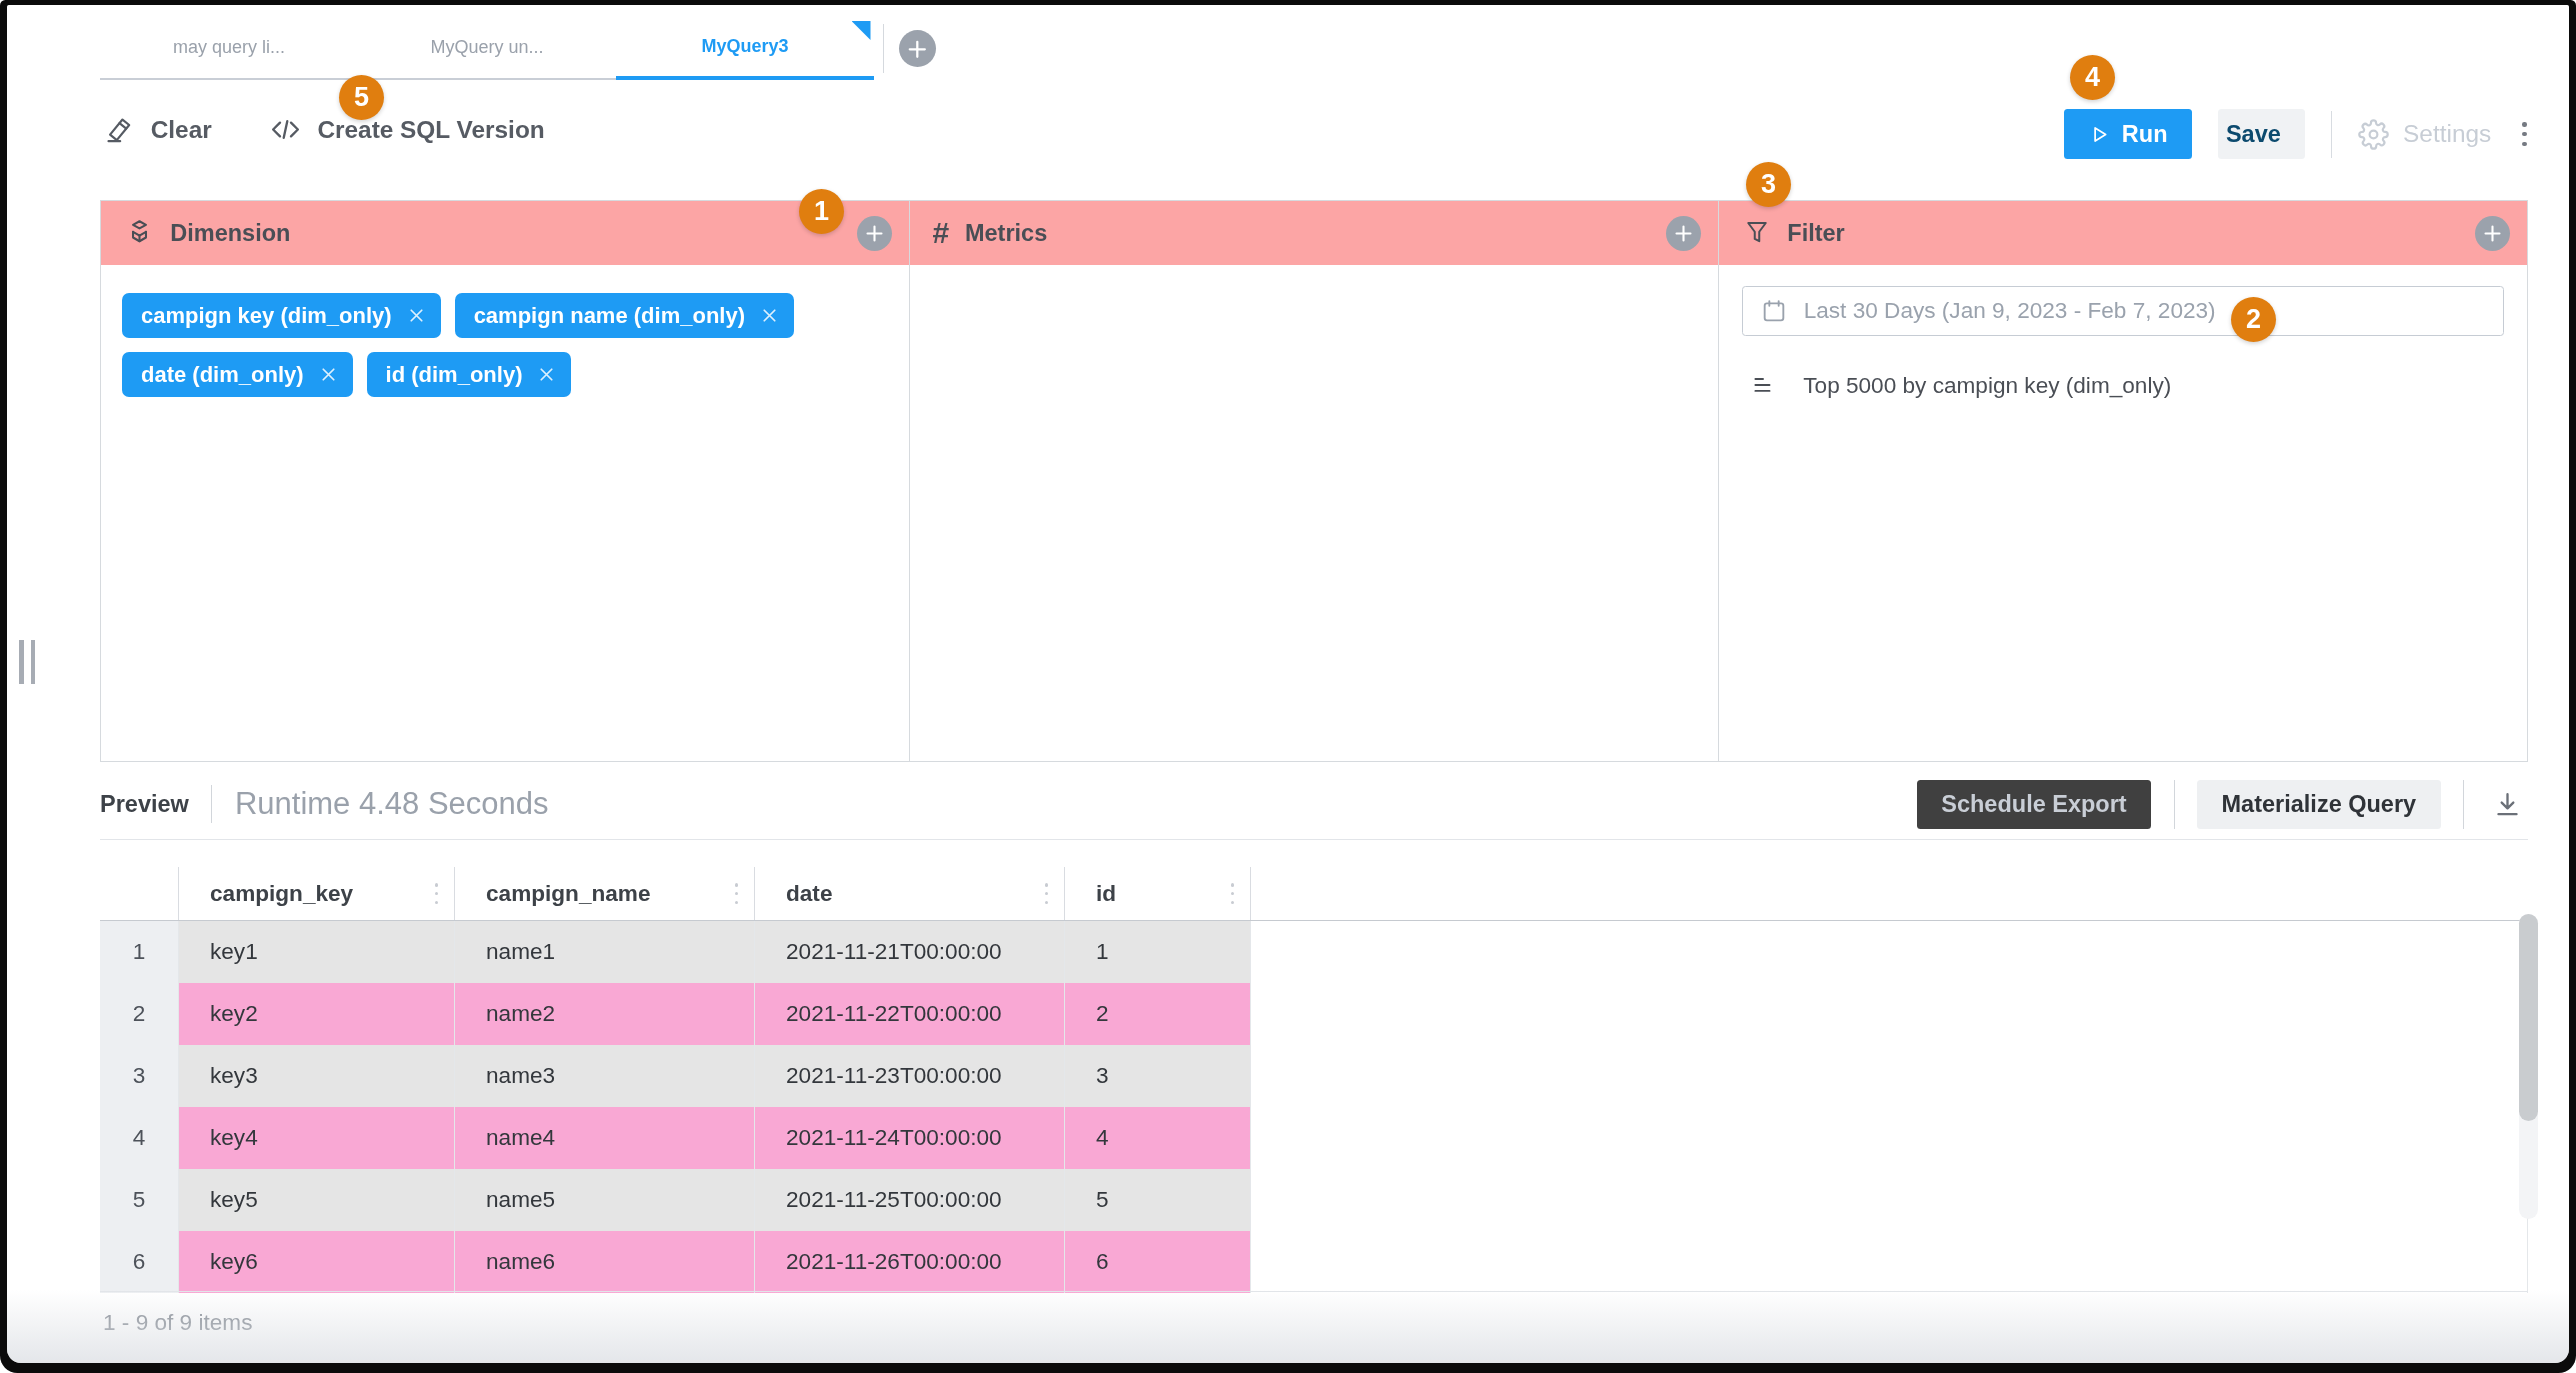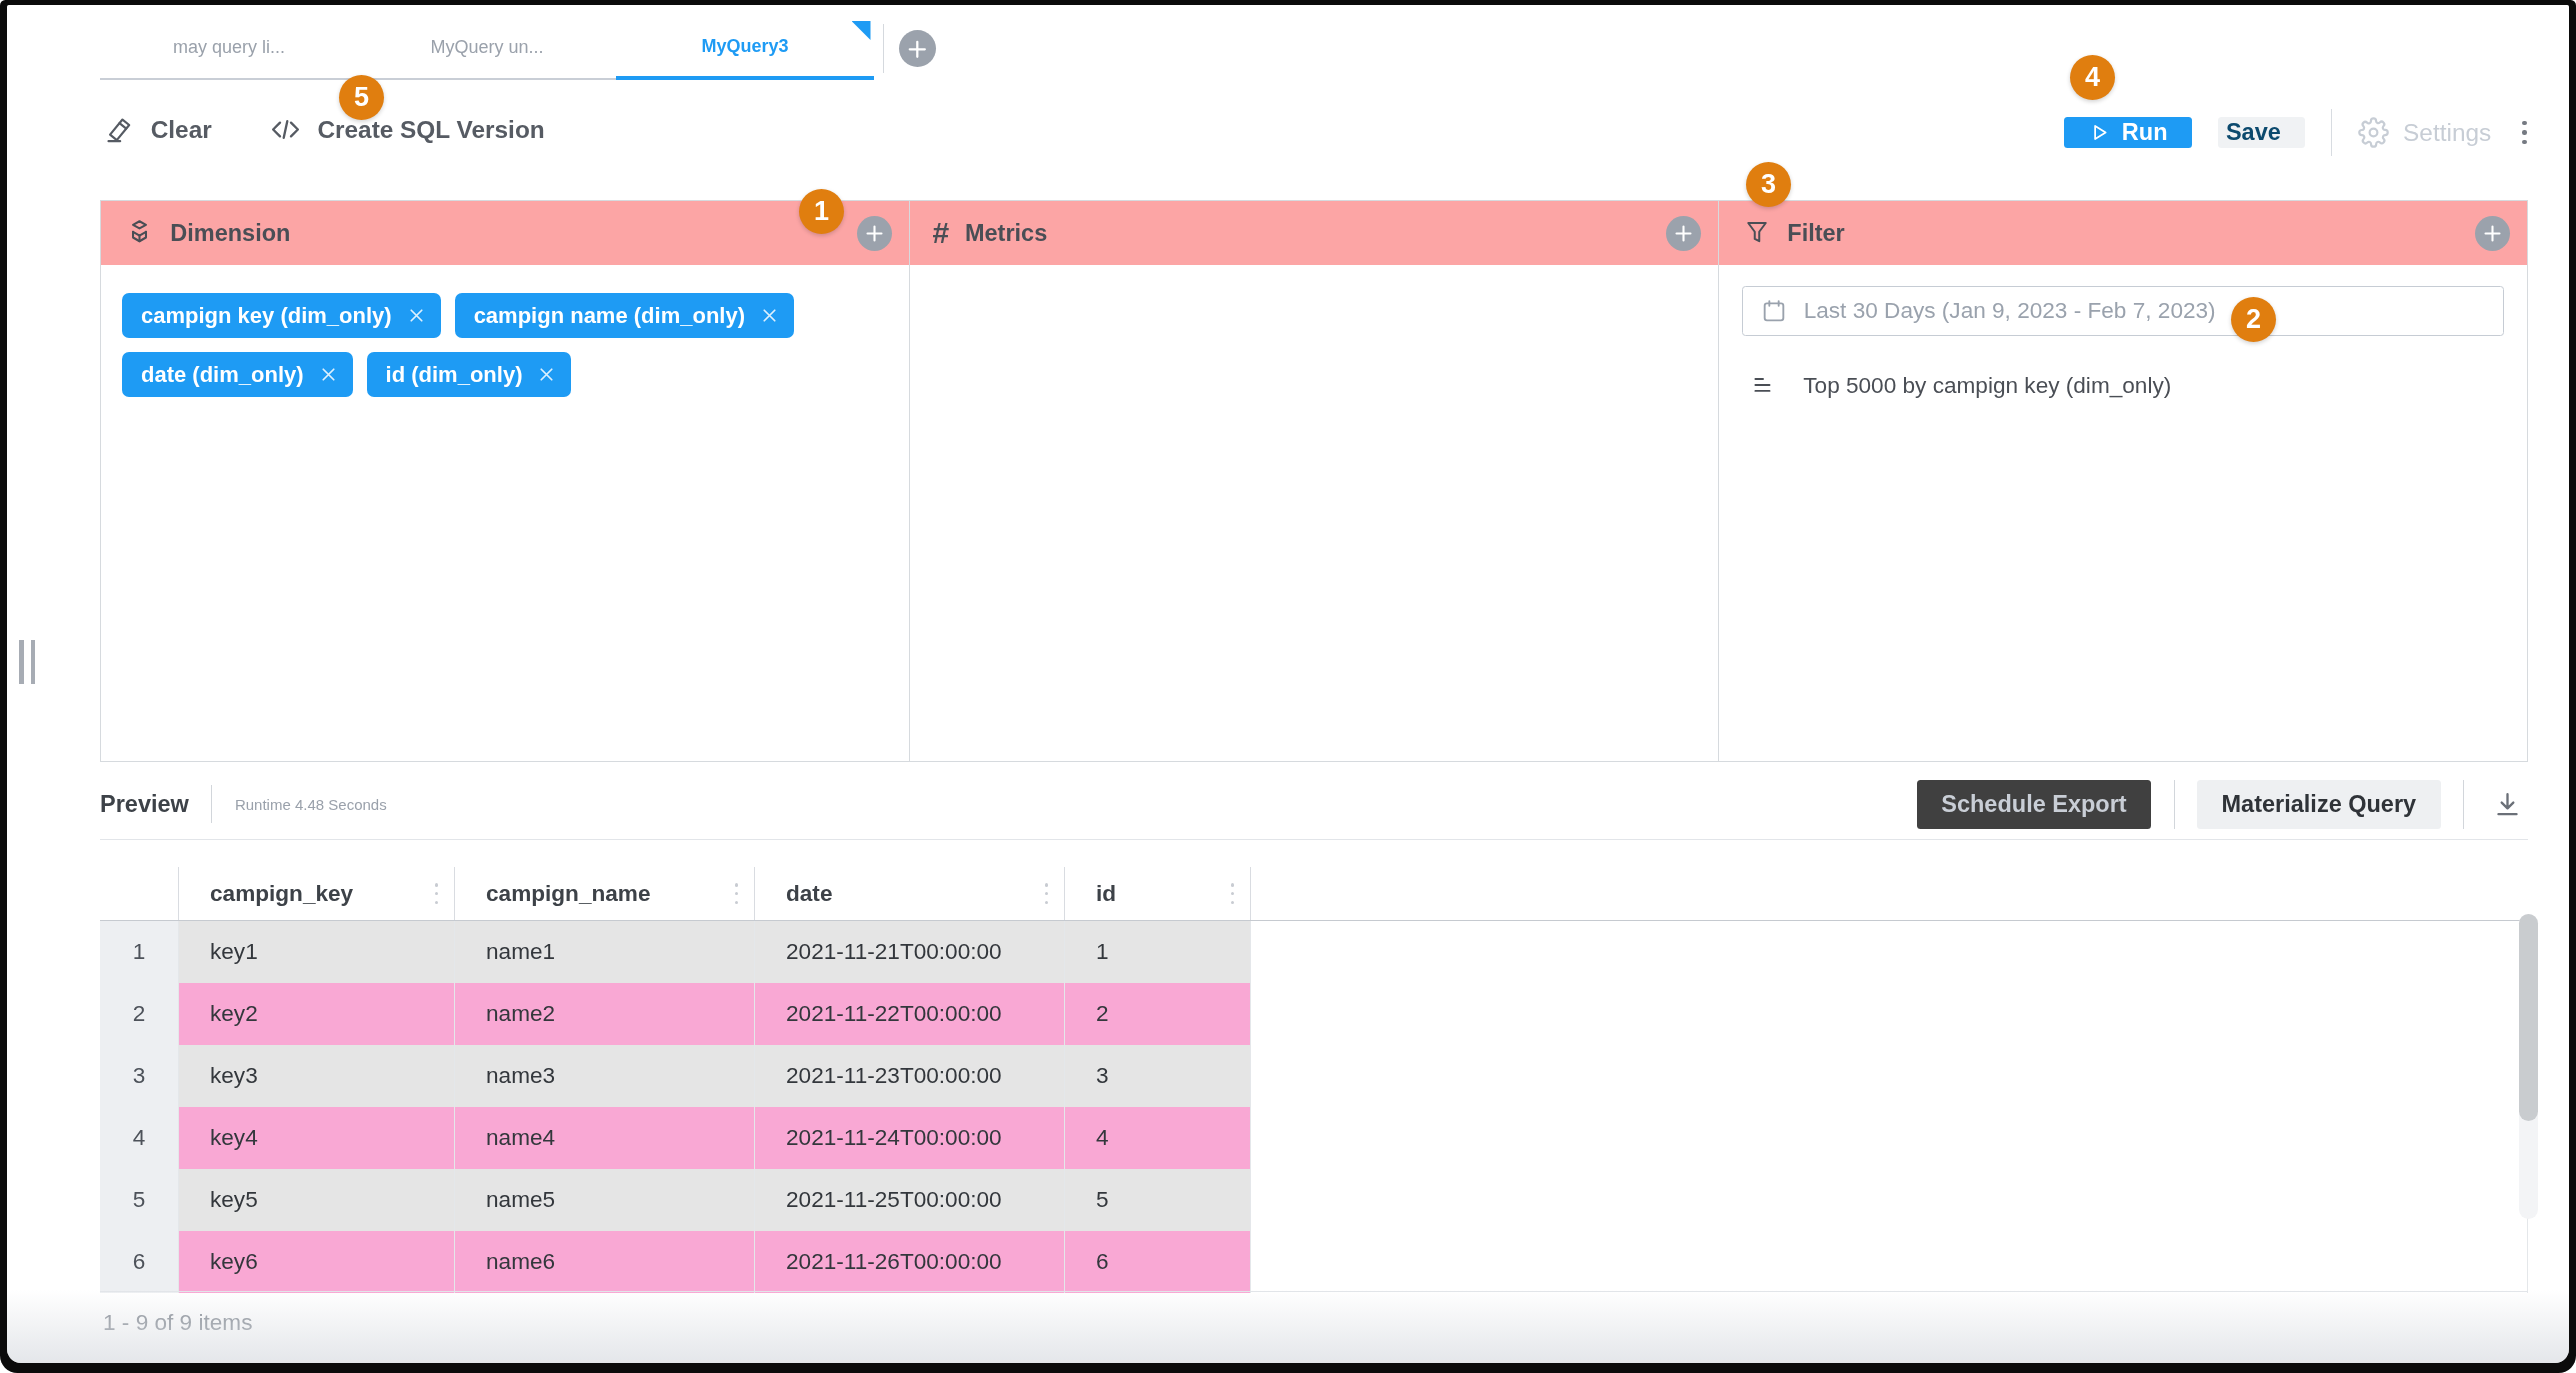--- a/index.html
+++ b/index.html
@@ -20,21 +20,21 @@
                 background:#1E9BF4; clip-path:polygon(0 0,100% 0,100% 100%); }
   .tab-divider { width:0.9px; height:49px; background:#d5d9de; align-self:center; margin-left:8.7px; }
   .circle-btn { width:37px; height:37px; border-radius:50%; background:#9ba2ac; color:#fff;
                 display:flex; align-items:center; justify-content:center; }
   .tab-add { align-self:center; margin-left:15.7px; }
 
   
   .toolbar-left { position:absolute; left:97px; top:108px; display:flex; align-items:center; gap:57px; }
   .tool-btn { display:flex; align-items:center; gap:15.7px; font-size:24.4px; font-weight:600; color:#565b63; cursor:pointer; }
   .toolbar-right { position:absolute; right:37px; top:104px; display:flex; align-items:center; gap:26px; }
-  .btn { height:31px; display:flex; align-items:center; gap:12.2px; padding:0 24.4px;
+  .btn { height:50px; display:flex; align-items:center; gap:12.2px; padding:0 24.4px;
          border-radius:3.5px; font-size:23.5px; font-weight:600; cursor:pointer; }
   .btn-run { background:#1E9BF4; color:#fff; }
   .btn-save { background:#f0f2f4; color:#0c4a6e;padding-left:8px; }
   .vdiv { width:0.9px; height:47px; background:#d8dce1; }
   .settings { display:flex; align-items:center; gap:14px; font-size:24.4px; color:#c7cdd5; }
   .kebab { display:flex; flex-direction:column; gap:5.2px; padding:5.2px; cursor:pointer; }
   .kebab i { width:4.4px; height:4.4px; border-radius:50%; background:#757a82; }
 
   
   .badge { position:absolute; width:45px; height:45px; border-radius:50%; background:#E07E0F;
@@ -67,21 +67,21 @@
                 align-items:center; padding:0 17.4px; background:#fff; cursor:pointer; }
   .date-text { margin-left:15.7px; color:#9aa2ad; font-size:22.6px; }
   .topn { margin-top:37px; display:flex; align-items:center; padding-left:8.7px; cursor:pointer;gap:6px; }
   .topn-text { margin-left:21px; color:#4a4e55; font-size:22.6px; }
 
   
   .preview-bar { position:absolute; left:93px; top:766px; width:2428px; height:66px;
                  display:flex; align-items:center; }
   .preview-title { font-size:23.5px; font-weight:600; color:#3d4248; }
   .pv-div { width:0.9px; height:38px; background:#d2d6db; margin:0 22.6px; }
-  .runtime { font-size:15px; color:#9aa1ab; }
+  .runtime { font-size:31px; color:#9aa1ab; }
   .pv-right { margin-left:auto; display:flex; align-items:center; }
   .btn-disabled { background:#404040; color:#c9ced6; cursor:default; height:49px; font-weight:600; }
   .btn-materialize { background:#eef0f2; color:#2f3338; height:49px; }
   .pv-sep { width:0.9px; height:49px; background:#d2d6db; margin:0 22.6px; }
   .dl-btn { display:flex; align-items:center; color:#6b7078; cursor:pointer; padding:0 5.2px; }
 
   .table-top-rule { position:absolute; left:93px; top:834px; width:2428px; height:0.9px; background:#e2e5e9; }
 
   
   .ptable { position:absolute; left:93px; top:862px; width:2428px; }

